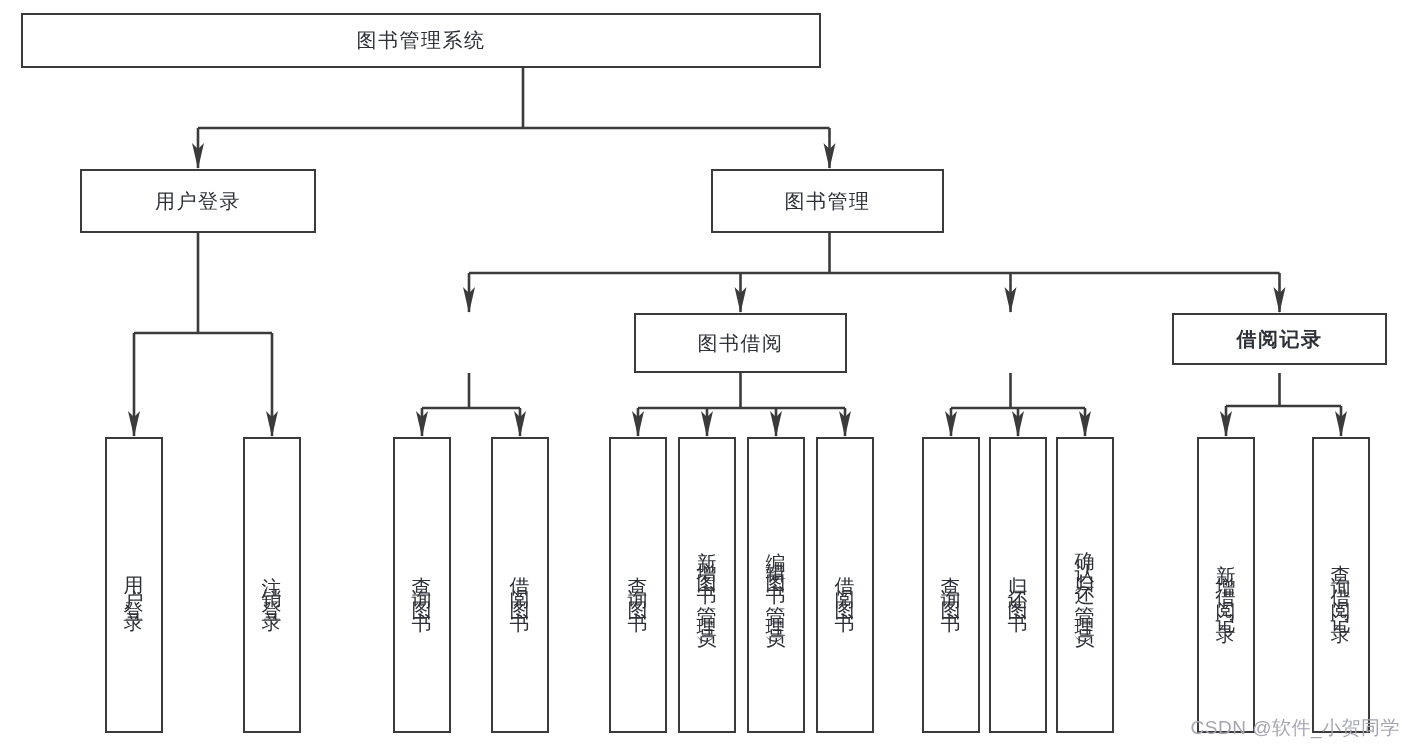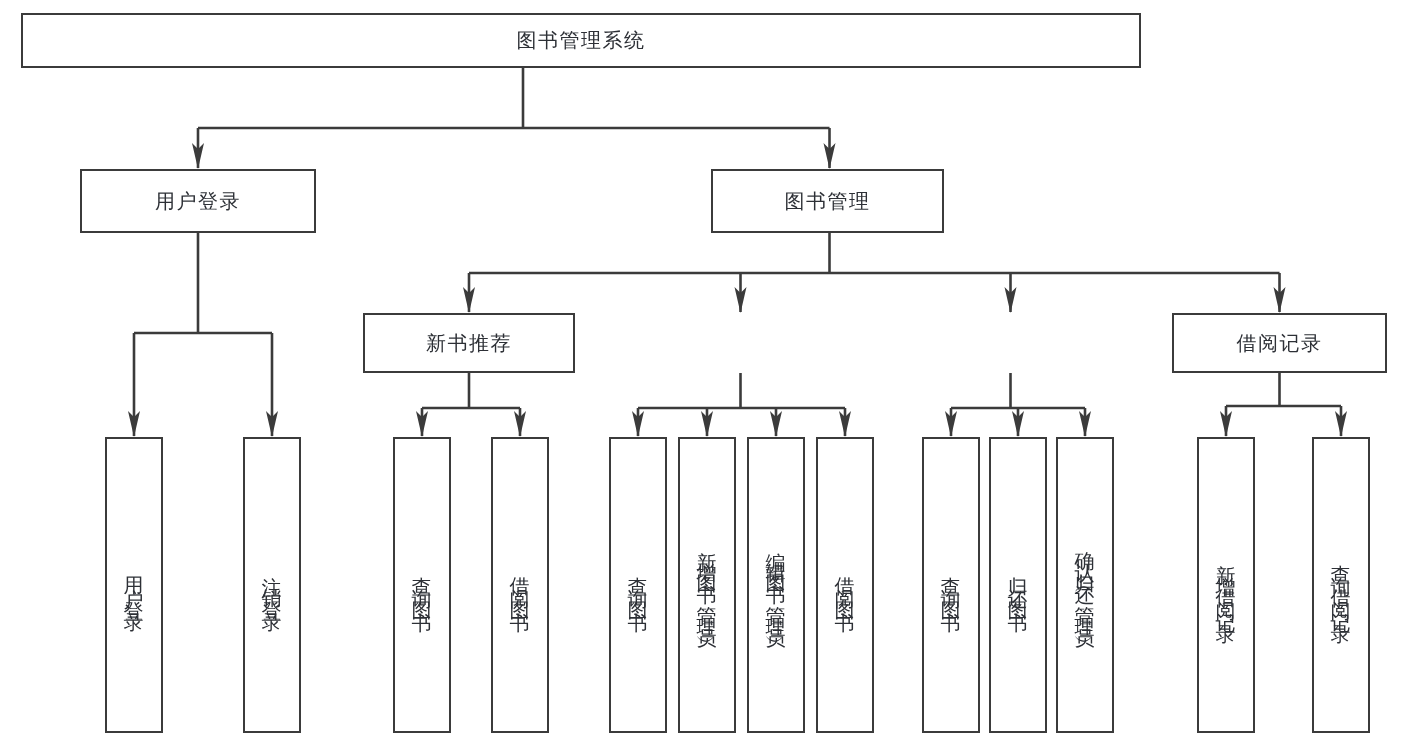--- a/index.html
+++ b/index.html
@@ -102,27 +102,27 @@
     </g>
 
     <g>
       <path d="M1279.5,373 V406"></path>
       <path d="M1226,406 H1341"></path>
       <line x1="1226" y1="406" x2="1226" y2="436" marker-end="url(#arw)"></line>
       <line x1="1341" y1="406" x2="1341" y2="436" marker-end="url(#arw)"></line>
     </g>
   </svg>
 
-  <div class="node h root" style="left:21px;top:13px;width:1120px;height:55px;text-align:right;">图书管理系统</div>
+  <div class="node h root" style="left:21px;top:13px;width:800px;height:55px;text-align:right;">图书管理系统</div>
 
   <div class="node h" style="left:80px;top:169px;width:236px;height:64px;">用户登录</div>
   <div class="node h" style="left:711px;top:169px;width:233px;height:64px;">图书管理</div>
 
-  <div class="node h" style="left:363px;top:313px;width:212px;height:60px;">新书推荐</div>
-  <div class="node h" style="left:1172px;top:313px;width:215px;height:60px;">借阅记录</div>
+  <div class="node h" style="left:634px;top:313px;width:213px;height:60px;">图书借阅</div>
+  <div class="node h" style="left:1172px;top:313px;width:215px;height:52px;font-weight:bold;">借阅记录</div>
 
   <div class="node v" style="left:105px;top:437px;width:58px;height:296px;">
     <span class="vtext">用户登录</span>
   </div>
   <div class="node v" style="left:243px;top:437px;width:58px;height:296px;">
     <span class="vtext">注销登录</span>
   </div>
 
   <div class="node v" style="left:393px;top:437px;width:58px;height:296px;">
     <span class="vtext">查询图书</span>
@@ -154,13 +154,14 @@
     <span class="vtext" style="letter-spacing:11px;">确认归还（管理员）</span>
   </div>
 
   <div class="node v" style="left:1197px;top:437px;width:58px;height:296px;">
     <span class="vtext">新增借阅记录</span>
   </div>
   <div class="node v" style="left:1312px;top:437px;width:58px;height:296px;">
     <span class="vtext">查询借阅记录</span>
   </div>
 
+  <div class="watermark">CSDN @软件_小贺同学</div>
 </div>
 
 </body></html>

